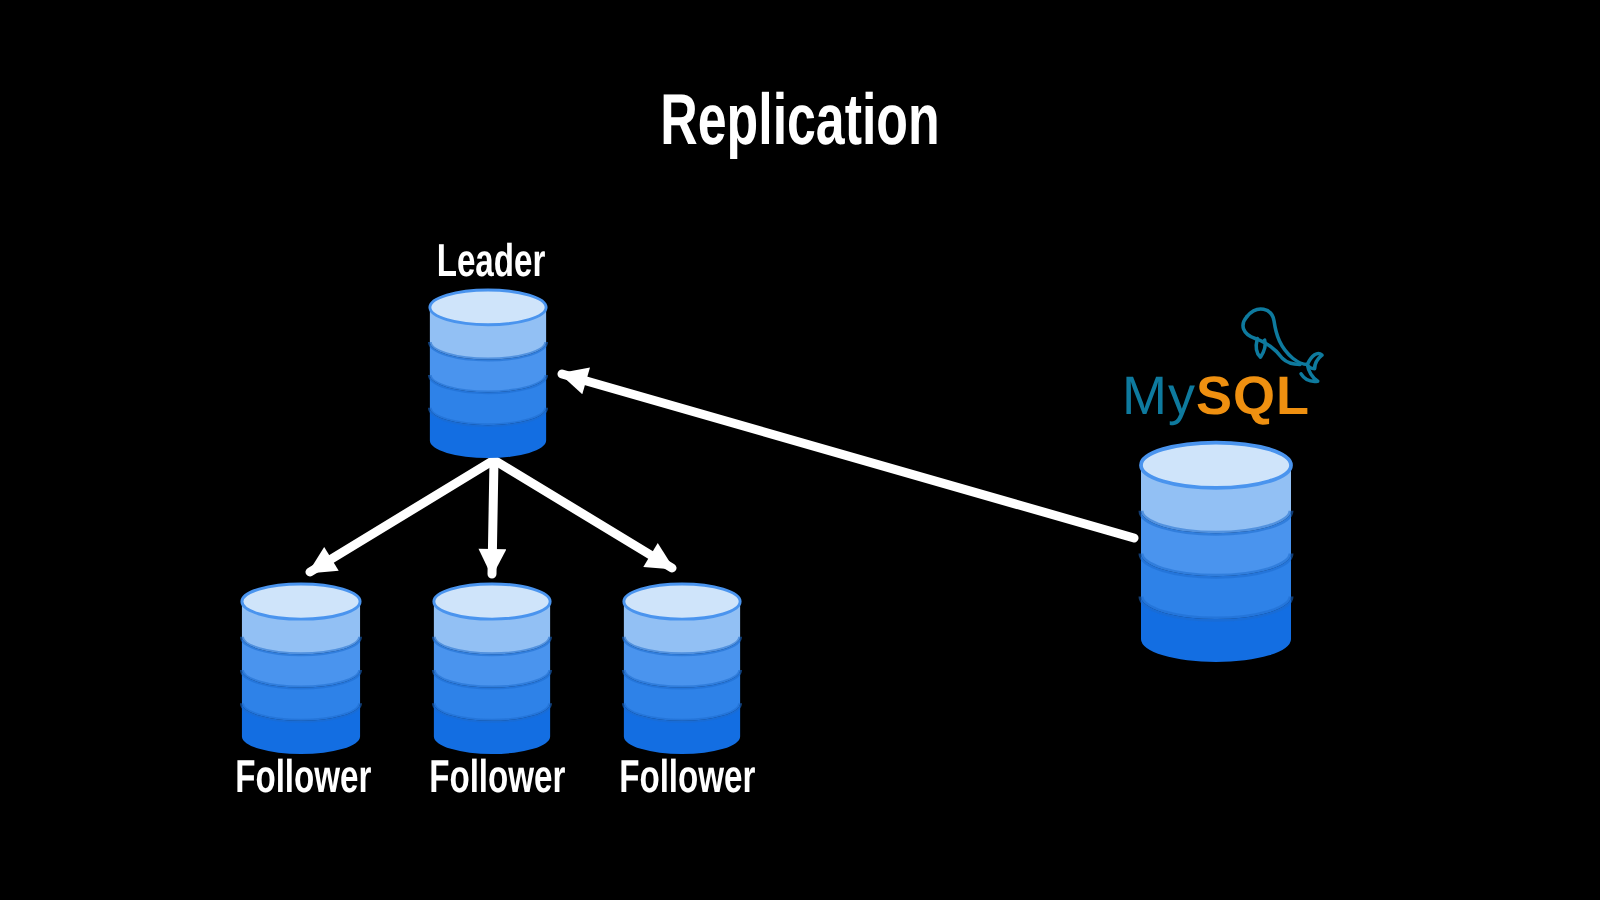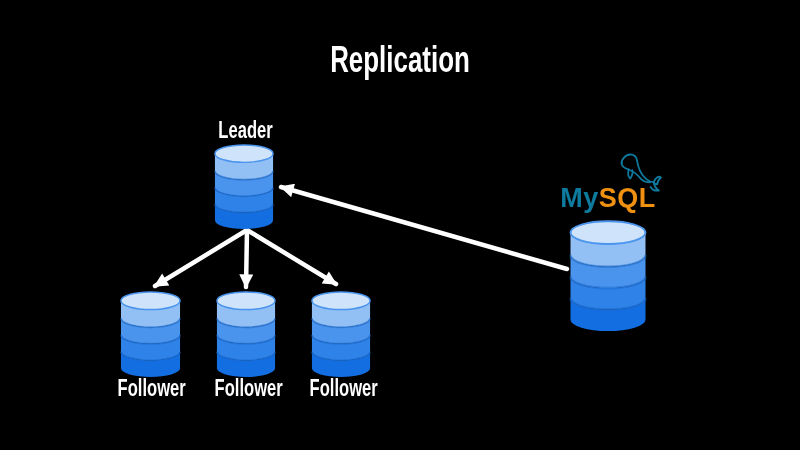--- a/index.html
+++ b/index.html
@@ -26,21 +26,21 @@
   .cyl-f1{left:119px;top:291px;width:63px;height:86px;}
   .cyl-f2{left:215px;top:291px;width:62px;height:86px;}
   .cyl-f3{left:310px;top:291px;width:62px;height:86px;}
   .cyl-mysql{left:568px;top:220px;width:80px;height:111px;}
   .arrows{position:absolute;left:0;top:0;width:800px;height:450px;}
   .arrow-line{stroke:var(--arrow,#ffffff);stroke-width:4.5;stroke-linecap:round;}
   .wordmark{
     position:absolute;left:546px;top:185px;width:124px;text-align:center;
     font-size:27px;line-height:27px;letter-spacing:.5px;white-space:nowrap;
   }
-  .wm-my{color:var(--mysql-blue,#0e7a9e);font-weight:700;}
+  .wm-my{color:var(--mysql-blue,#0e7a9e);font-weight:400;}
   .wm-sql{color:var(--mysql-orange,#ef9010);font-weight:800;margin-top:20px;}
   .dolphin{position:absolute;left:612px;top:153px;width:50px;height:46px;}
   .dolphin path{fill:none;stroke:var(--mysql-blue,#0e7a9e);stroke-width:1.7;
     stroke-linecap:round;stroke-linejoin:round;}
   .seam{fill:none;stroke:var(--db-seam,#1e6bcd);stroke-width:2;opacity:.55;}
 </style>
 </head>
 <body>
 
 <div class="stage">

